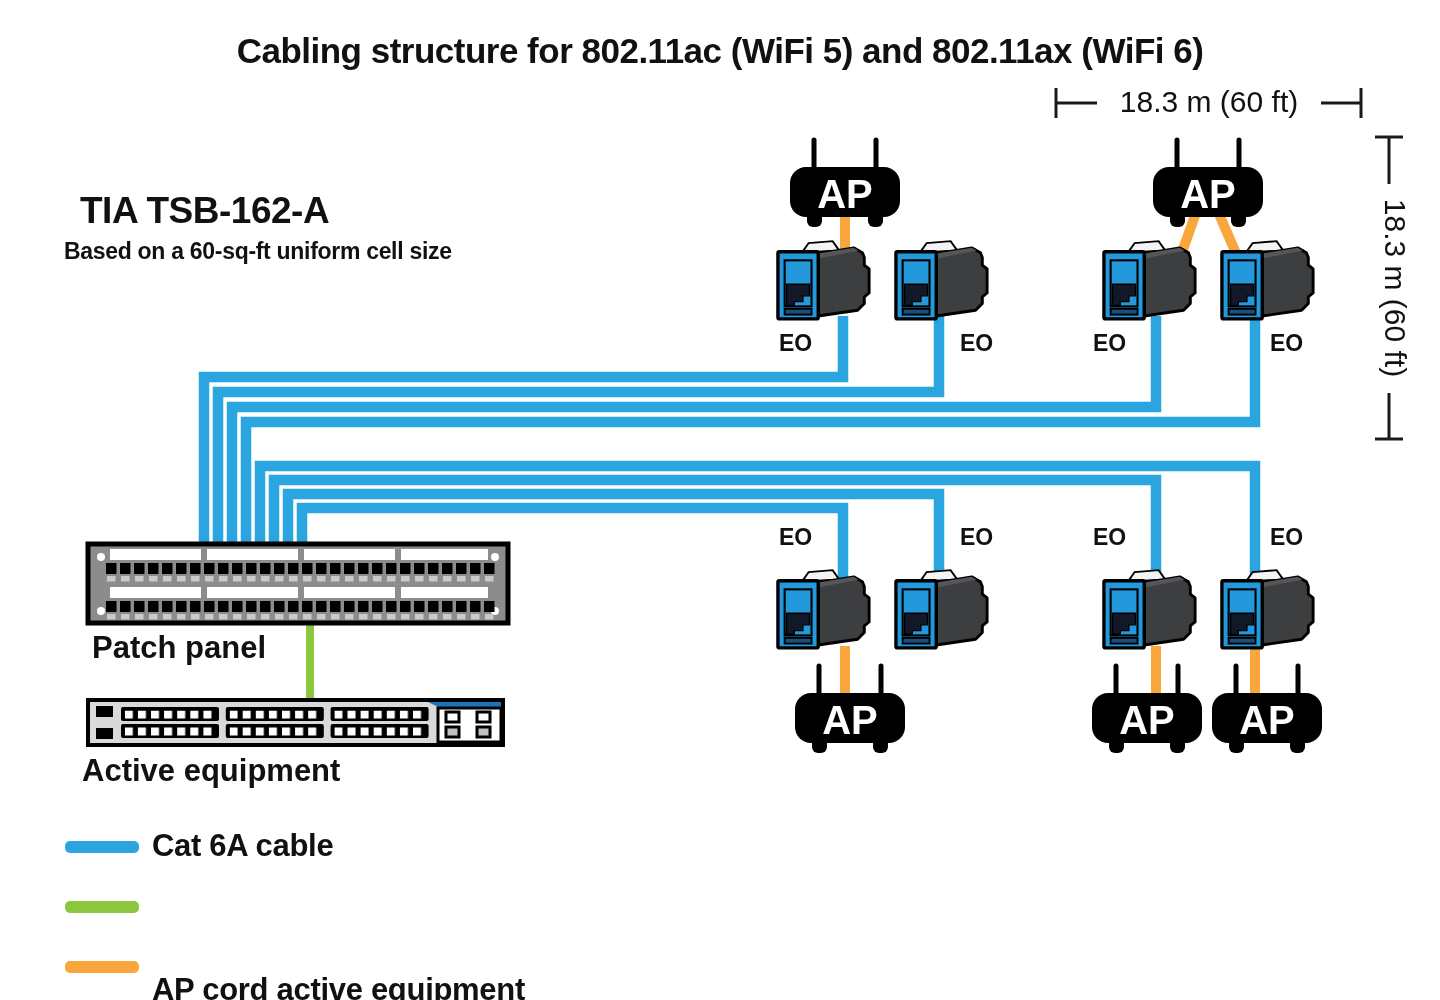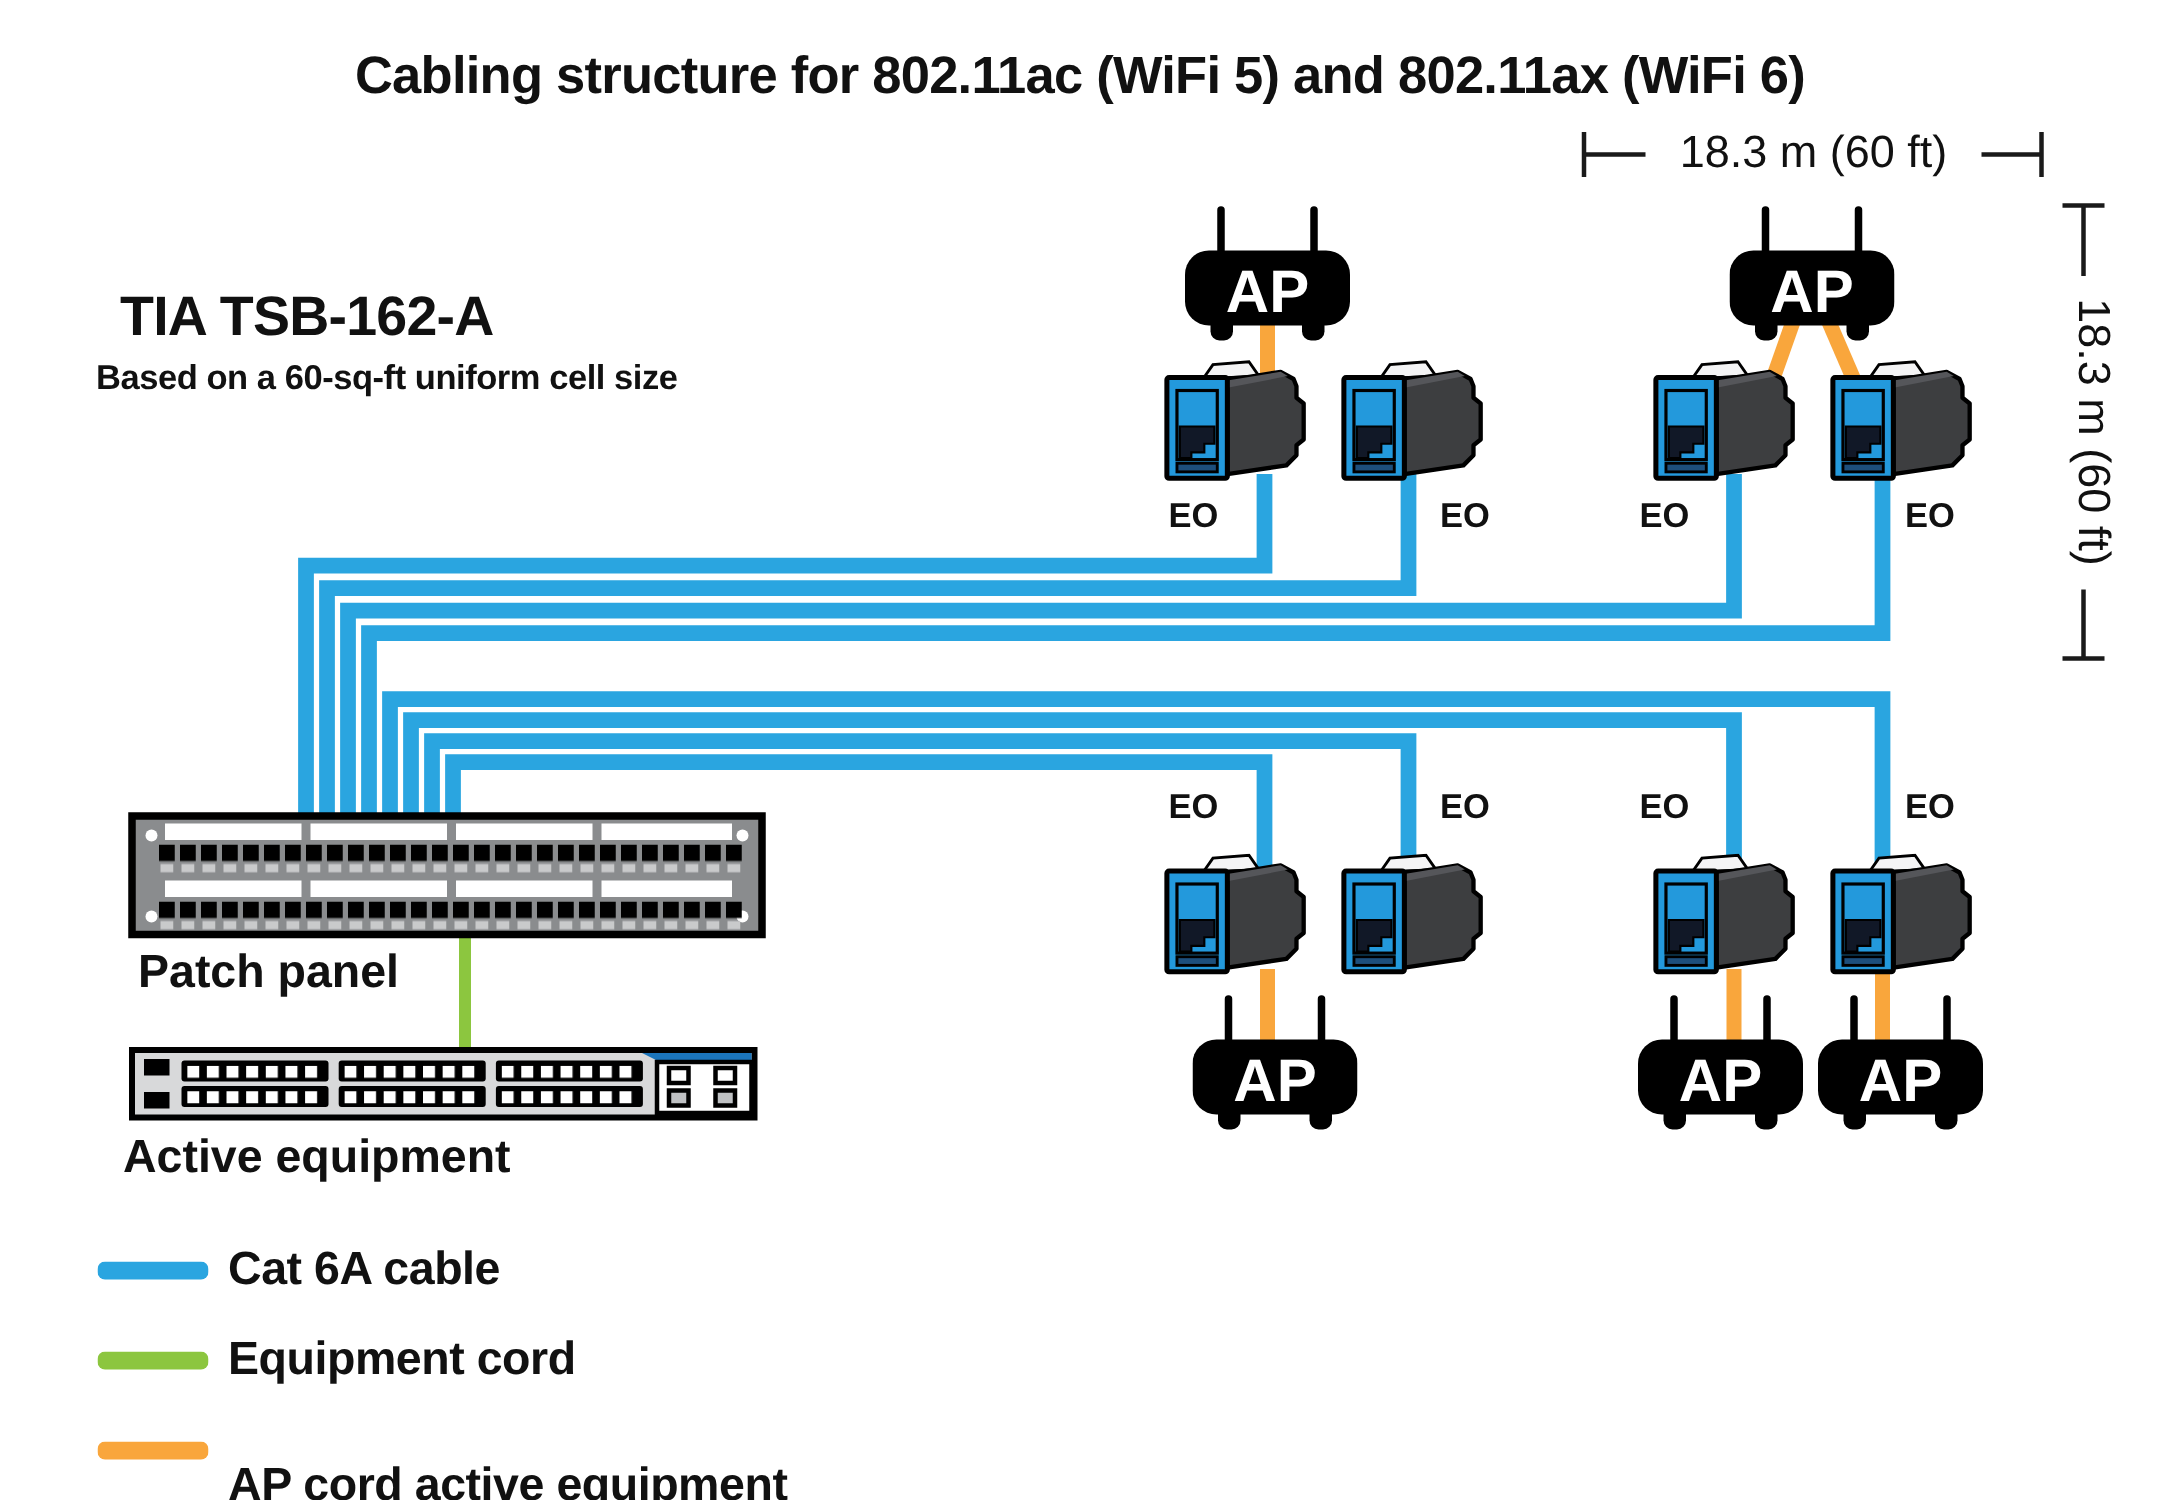--- a/index.html
+++ b/index.html
@@ -175,19 +175,18 @@
 
 <div class="abs" style="left:0;top:820px;width:720px;height:180px;">
   <svg class="abs" style="left:65px;top:21px;" width="74" height="13">
     <rect x="0" y="0" width="74" height="12" rx="5" fill="#2AA5E0"></rect>
   </svg>
   <div class="abs legend-label" style="left:152px;top:8px;">Cat 6A cable</div>
 
   <svg class="abs" style="left:65px;top:81px;" width="74" height="13">
     <rect x="0" y="0" width="74" height="12" rx="5" fill="#8CC63F"></rect>
   </svg>
-  <div class="abs legend-label" style="left:152px;top:68px;">Equipment cord</div>
 
   <svg class="abs" style="left:65px;top:141px;" width="74" height="13">
     <rect x="0" y="0" width="74" height="12" rx="5" fill="#F9A63C"></rect>
   </svg>
   <div class="abs legend-label" style="left:152px;top:128px;margin-top:24px;">AP cord active equipment</div>
 </div>
 
 </body></html>

